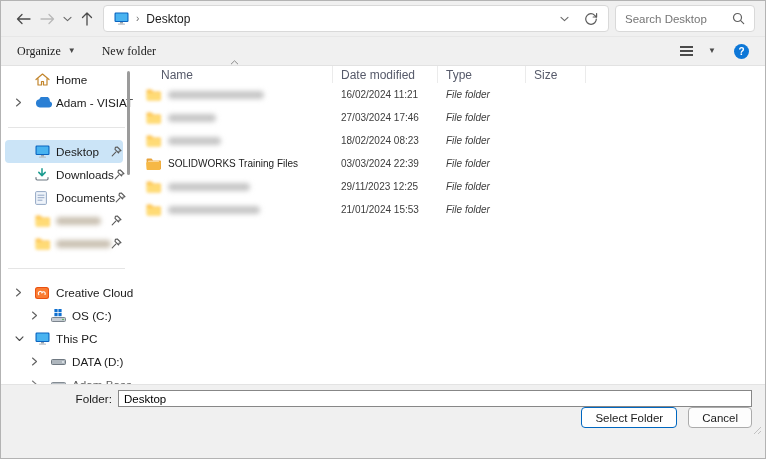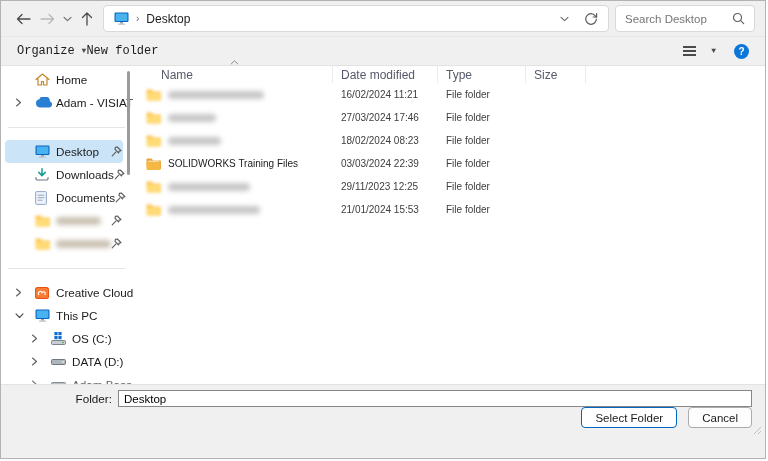--- a/index.html
+++ b/index.html
@@ -19,23 +19,23 @@
   .addressbar { flex: 1; height: 27px; background: #fff; border: 1px solid #d9d9d9; border-radius: 4px; display: flex; align-items: center; padding: 0 10px; margin: 0 6px 0 4px; gap: 7px; min-width: 0; }
   .crumb-sep { color: #6c6c6c; font-size: 10px; }
   .crumb { font-size: 12px; }
   .addr-right { margin-left: auto; display: flex; align-items: center; gap: 15px; }
   .searchbox { width: 140px; height: 27px; background: #fff; border: 1px solid #d9d9d9; border-radius: 4px; display: flex; align-items: center; padding: 0 9px; flex-shrink: 0; }
   .searchbox input { border: none; outline: none; flex: 1; min-width: 0; font-family: "Liberation Sans", sans-serif; font-size: 11.5px; color: #1b1b1b; background: transparent; }
   .searchbox input::placeholder { color: #757575; }
 
   
   .toolbar { height: 29px; border-bottom: 1px solid #e2e2e2; display: flex; align-items: center; padding: 0 16px; }
-  .tbtn { display: flex; align-items: center; gap: 7px; font-family: Liberation Mono, monospace; font-size: 12px; color: #1b1b1b; background: none; border: none; }
+  .tbtn { display: flex; align-items: center; gap: 7px; font-family: Liberation Serif, serif; font-size: 12px; color: #1b1b1b; background: none; border: none; }
   .caret { font-size: 8px; color: #4a4a4a; line-height: 1; }
-  .newfolder { }
+  .newfolder { margin-left: 26px; }
   .tool-right { margin-left: auto; display: flex; align-items: center; }
   .viewicon { display: flex; flex-direction: column; gap: 2px; margin-right: 8px; }
   .viewicon i { display: block; width: 13px; height: 2px; background: #4a4a4a; }
   .helpcircle { width: 15px; height: 15px; border-radius: 50%; background: #0d77d7; color: #fff; font-size: 10px; font-weight: bold; display: flex; align-items: center; justify-content: center; margin-left: 18px; }
 
   
   .content { height: 318px; display: flex; background: #fff; position: relative; }
   .sidebar { width: 133px; flex-shrink: 0; padding-top: 2px; position: relative; overflow: hidden; }
   .srow { height: 23px; display: flex; align-items: center; padding-left: 10px; margin: 0 11px 0 4px; border-radius: 4px; }
   .srow.level2 { padding-left: 26px; }
@@ -53,21 +53,21 @@
   .lheader { height: 17px; display: flex; align-items: stretch; }
   .hcell { display: flex; align-items: center; color: #565a6a; font-size: 12px; border-right: 1px solid #ebebeb; }
   .hcell.c-name { width: 199px; padding-left: 27px; }
   .hcell.c-date { width: 105px; padding-left: 8px; }
   .hcell.c-type { width: 88px; padding-left: 8px; }
   .hcell.c-size { width: 60px; padding-left: 8px; }
   .hcell.c-fill { flex: 1; border-right: none; }
   .frow { height: 23px; display: flex; align-items: center; font-size: 10px; }
   .fc-name { width: 199px; display: flex; align-items: center; padding-left: 12px; gap: 7px; color: #1b1b1b; }
   .fc-date { width: 105px; padding-left: 8px; color: #3d3d3d; }
-  .fc-type { width: 88px; padding-left: 8px; color: #3d3d3d; }
+  .fc-type { width: 88px; padding-left: 8px; color: #3d3d3d; font-style: italic; }
   .fc-size { width: 60px; padding-left: 8px; color: #3d3d3d; }
   .fname { white-space: nowrap; }
 
   .blur-blob { height: 8px; border-radius: 4px; background: #c6c6c6; filter: blur(2.5px); }
   .blur-blob.warm { background: #cac1b2; }
   .blurred-icon { filter: blur(1.8px); opacity: .9; }
   .clipped .slabel, .clipped { opacity: .85; }
 
   
   .footer { height: 53px; background: #f0f0f0; border-top: 1px solid #e3e3e3; padding: 5px 13px 0; position: relative; }
@@ -288,55 +288,55 @@
           </span>
           <span class="siconslot">
             <svg width="14" height="12" viewBox="0 0 14 12">
               <rect x="0" y="0" width="14" height="12" rx="2.5" fill="#e9500f"></rect>
               <rect x=".9" y=".9" width="12.2" height="10.2" rx="2" fill="#fa7c33"></rect>
               <path d="M3.8 7.6a1.9 1.9 0 113.2-1.9 1.7 1.7 0 113 1.7" fill="none" stroke="#fff" stroke-width="1.1" stroke-linecap="round"></path>
             </svg>
           </span>
           <span class="slabel">Creative Cloud Files</span>
         </div>
-        <div class="srow">
-          <span class="chevslot">
-            <svg width="9" height="7" viewBox="0 0 9 7">
-              <path d="M1 1.8l3.5 3.7L8 1.8" fill="none" stroke="#4a4a4a" stroke-width="1.1" stroke-linecap="round" stroke-linejoin="round"></path>
-            </svg>
-          </span>
-          <span class="siconslot">
-            <svg width="15" height="13" viewBox="0 0 15 13">
-              <rect x=".5" y=".5" width="14" height="9.5" rx="1.2" fill="#0a64c0"></rect>
-              <rect x="1.6" y="1.6" width="11.8" height="7.3" rx=".5" fill="#49b3f0"></rect>
-              <rect x="6" y="10" width="3" height="1.6" fill="#98a2ab"></rect>
-              <rect x="4" y="11.6" width="7" height="1.2" rx=".5" fill="#b9c0c7"></rect>
-            </svg>
-          </span>
-          <span class="slabel">This PC</span>
-        </div>
         <div class="srow level2">
           <span class="chevslot">
             <svg width="7" height="9" viewBox="0 0 7 9">
               <path d="M1.5 1l4 3.5-4 3.5" fill="none" stroke="#5f5f5f" stroke-width="1.1" stroke-linecap="round" stroke-linejoin="round"></path>
             </svg>
           </span>
           <span class="siconslot">
             <svg width="15" height="13" viewBox="0 0 15 13">
               <g fill="#0e6fd0">
                 <rect x="3.4" y="0" width="3.2" height="3.2"></rect>
                 <rect x="7.4" y="0" width="3.2" height="3.2"></rect>
                 <rect x="3.4" y="4" width="3.2" height="3.2"></rect>
                 <rect x="7.4" y="4" width="3.2" height="3.2"></rect>
               </g>
               <rect x=".5" y="8.5" width="14" height="4" rx="1" fill="#c7cdd4" stroke="#7c858e"></rect>
               <circle cx="12" cy="10.5" r=".8" fill="#3fa93f"></circle>
             </svg>
           </span>
           <span class="slabel">OS (C:)</span>
+        </div>
+        <div class="srow">
+          <span class="chevslot">
+            <svg width="9" height="7" viewBox="0 0 9 7">
+              <path d="M1 1.8l3.5 3.7L8 1.8" fill="none" stroke="#4a4a4a" stroke-width="1.1" stroke-linecap="round" stroke-linejoin="round"></path>
+            </svg>
+          </span>
+          <span class="siconslot">
+            <svg width="15" height="13" viewBox="0 0 15 13">
+              <rect x=".5" y=".5" width="14" height="9.5" rx="1.2" fill="#0a64c0"></rect>
+              <rect x="1.6" y="1.6" width="11.8" height="7.3" rx=".5" fill="#49b3f0"></rect>
+              <rect x="6" y="10" width="3" height="1.6" fill="#98a2ab"></rect>
+              <rect x="4" y="11.6" width="7" height="1.2" rx=".5" fill="#b9c0c7"></rect>
+            </svg>
+          </span>
+          <span class="slabel">This PC</span>
         </div>
         <div class="srow level2">
           <span class="chevslot">
             <svg width="7" height="9" viewBox="0 0 7 9">
               <path d="M1.5 1l4 3.5-4 3.5" fill="none" stroke="#5f5f5f" stroke-width="1.1" stroke-linecap="round" stroke-linejoin="round"></path>
             </svg>
           </span>
           <span class="siconslot">
             <svg width="15" height="8" viewBox="0 0 15 8">
               <rect x=".5" y="1.5" width="14" height="5" rx="1" fill="#aeb6bd" stroke="#6f7881"></rect>

